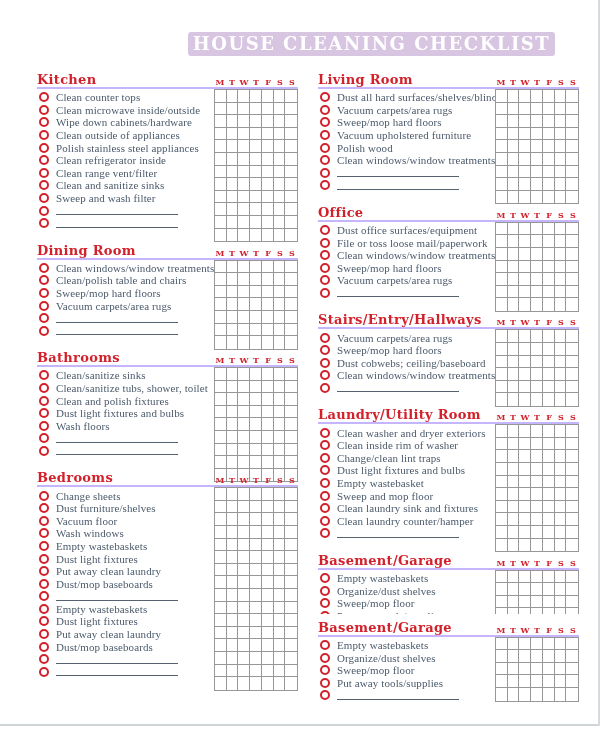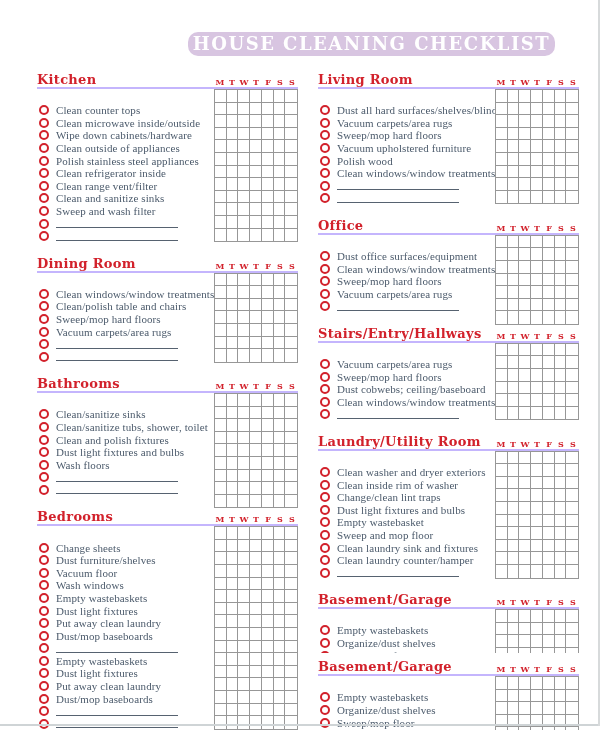--- a/index.html
+++ b/index.html
@@ -2,21 +2,21 @@
 <html><head>
 <meta charset="utf-8">
 <style>
   html,body { margin:0; padding:0; background:#ffffff; }
   .page {
     position:relative; width:600px; height:730px; background:#ffffff;
     font-family:"Liberation Serif", serif; overflow:hidden;
   }
   .title-bar {
     position:absolute; left:188px; top:32px; width:367px; height:24px;
-    background:#d8c5e1; border-radius:10px;
+    background:#d8c5e1; border-radius:3px;
     color:#ffffff; font-family:"DejaVu Serif", serif; font-weight:bold;
     font-size:18px; letter-spacing:1.5px; text-align:center; line-height:24px;
     white-space:nowrap;
   }
   .col { position:absolute; top:70px; width:261px; }
   .col-left  { left:37px; }
   .col-right { left:318px; }
 
   .section { position:relative; margin-bottom:11px; }
   .section.clipped { height:63px; overflow:hidden; margin-bottom:4px; }
@@ -25,21 +25,21 @@
   .sec-title {
     font-family:"DejaVu Serif", serif; font-weight:bold; font-size:13px;
     color:#d2212b; letter-spacing:0.3px; line-height:17px; white-space:nowrap;
   }
   .day-headers { position:absolute; right:0; bottom:0; width:84px; display:flex; }
   .day-cell {
     flex:1; text-align:center; font-family:"DejaVu Serif", serif;
     font-weight:bold; font-size:8px; color:#d2212b; line-height:10px;
   }
 
-  .rows { padding-top:15px; }
+  .rows { padding-top:2px; }
   .row { height:12.6px; display:flex; align-items:center; }
   .bullet {
     flex:0 0 auto; width:6px; height:6px; border:2.4px solid #d2212b;
     border-radius:50%; margin-left:2px; margin-right:7px; background:#fff;
   }
   .label {
     font-size:11px; color:#4b5a6b; white-space:nowrap; letter-spacing:0.1px;
     line-height:12px;
   }
   .write-in {
@@ -738,20 +738,24 @@
             <span class="day-cell">S</span>
           </div>
     </div>
     <div class="rows">
           <div class="row">
             <span class="bullet"></span>
             <span class="label">Dust office surfaces/equipment</span>
           </div>
           <div class="row">
             <span class="bullet"></span>
+            <span class="label">File or toss loose mail/paperwork</span>
+          </div>
+          <div class="row">
+            <span class="bullet"></span>
             <span class="label">Clean windows/window treatments</span>
           </div>
           <div class="row">
             <span class="bullet"></span>
             <span class="label">Sweep/mop hard floors</span>
           </div>
           <div class="row">
             <span class="bullet"></span>
             <span class="label">Vacuum carpets/area rugs</span>
           </div>

